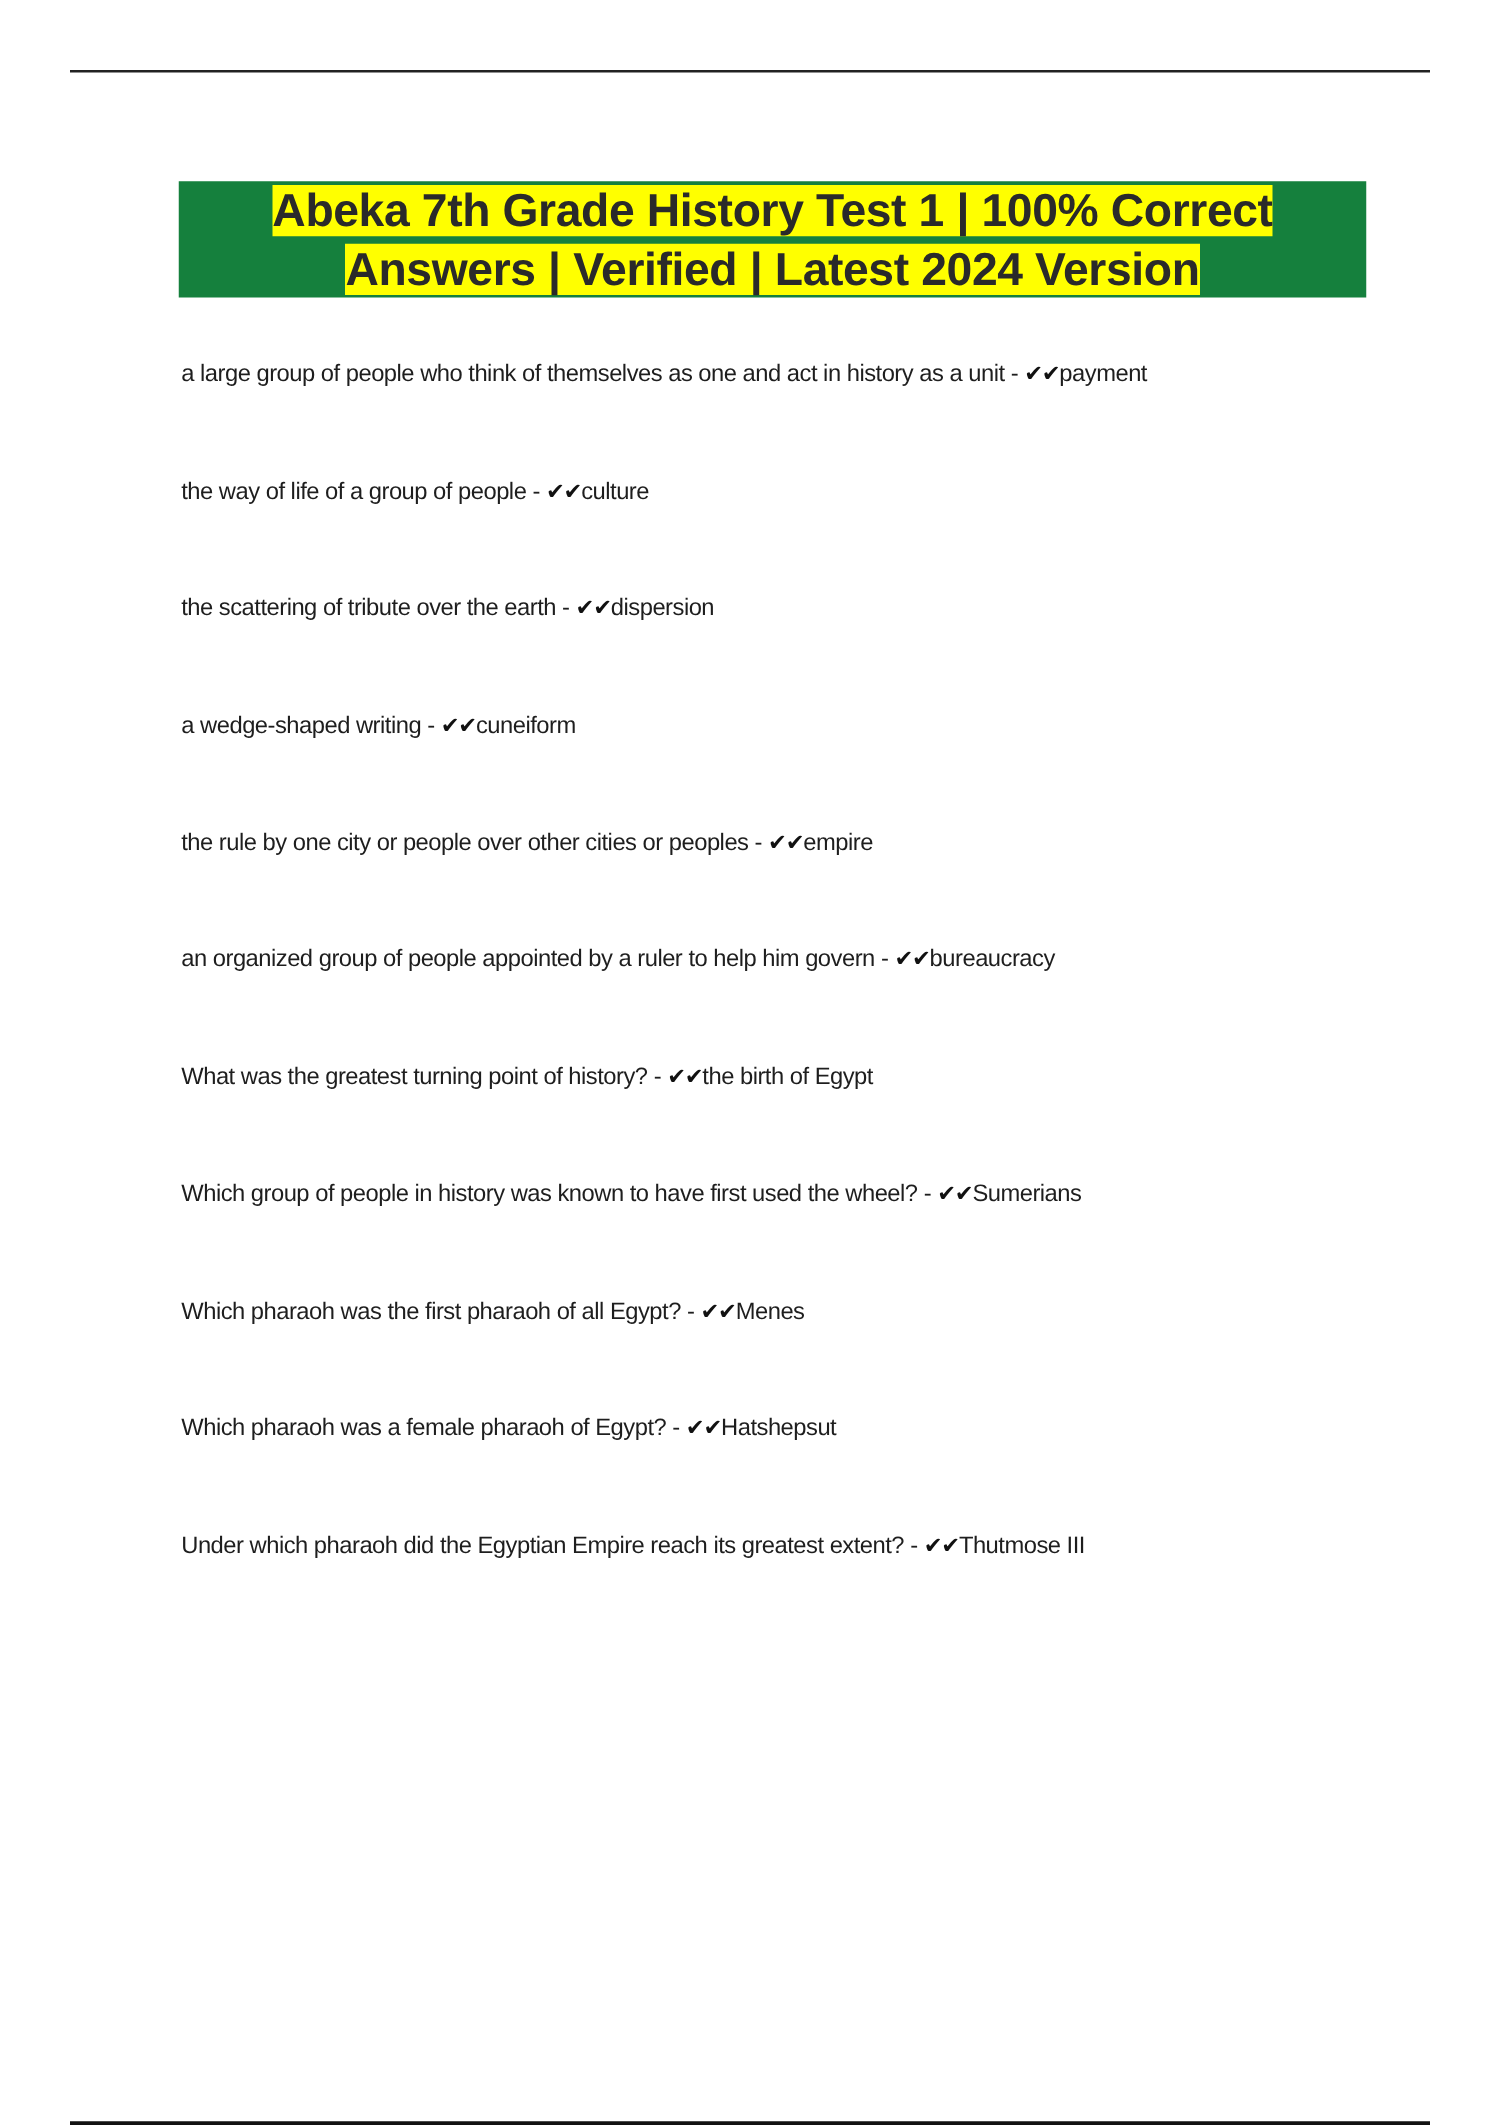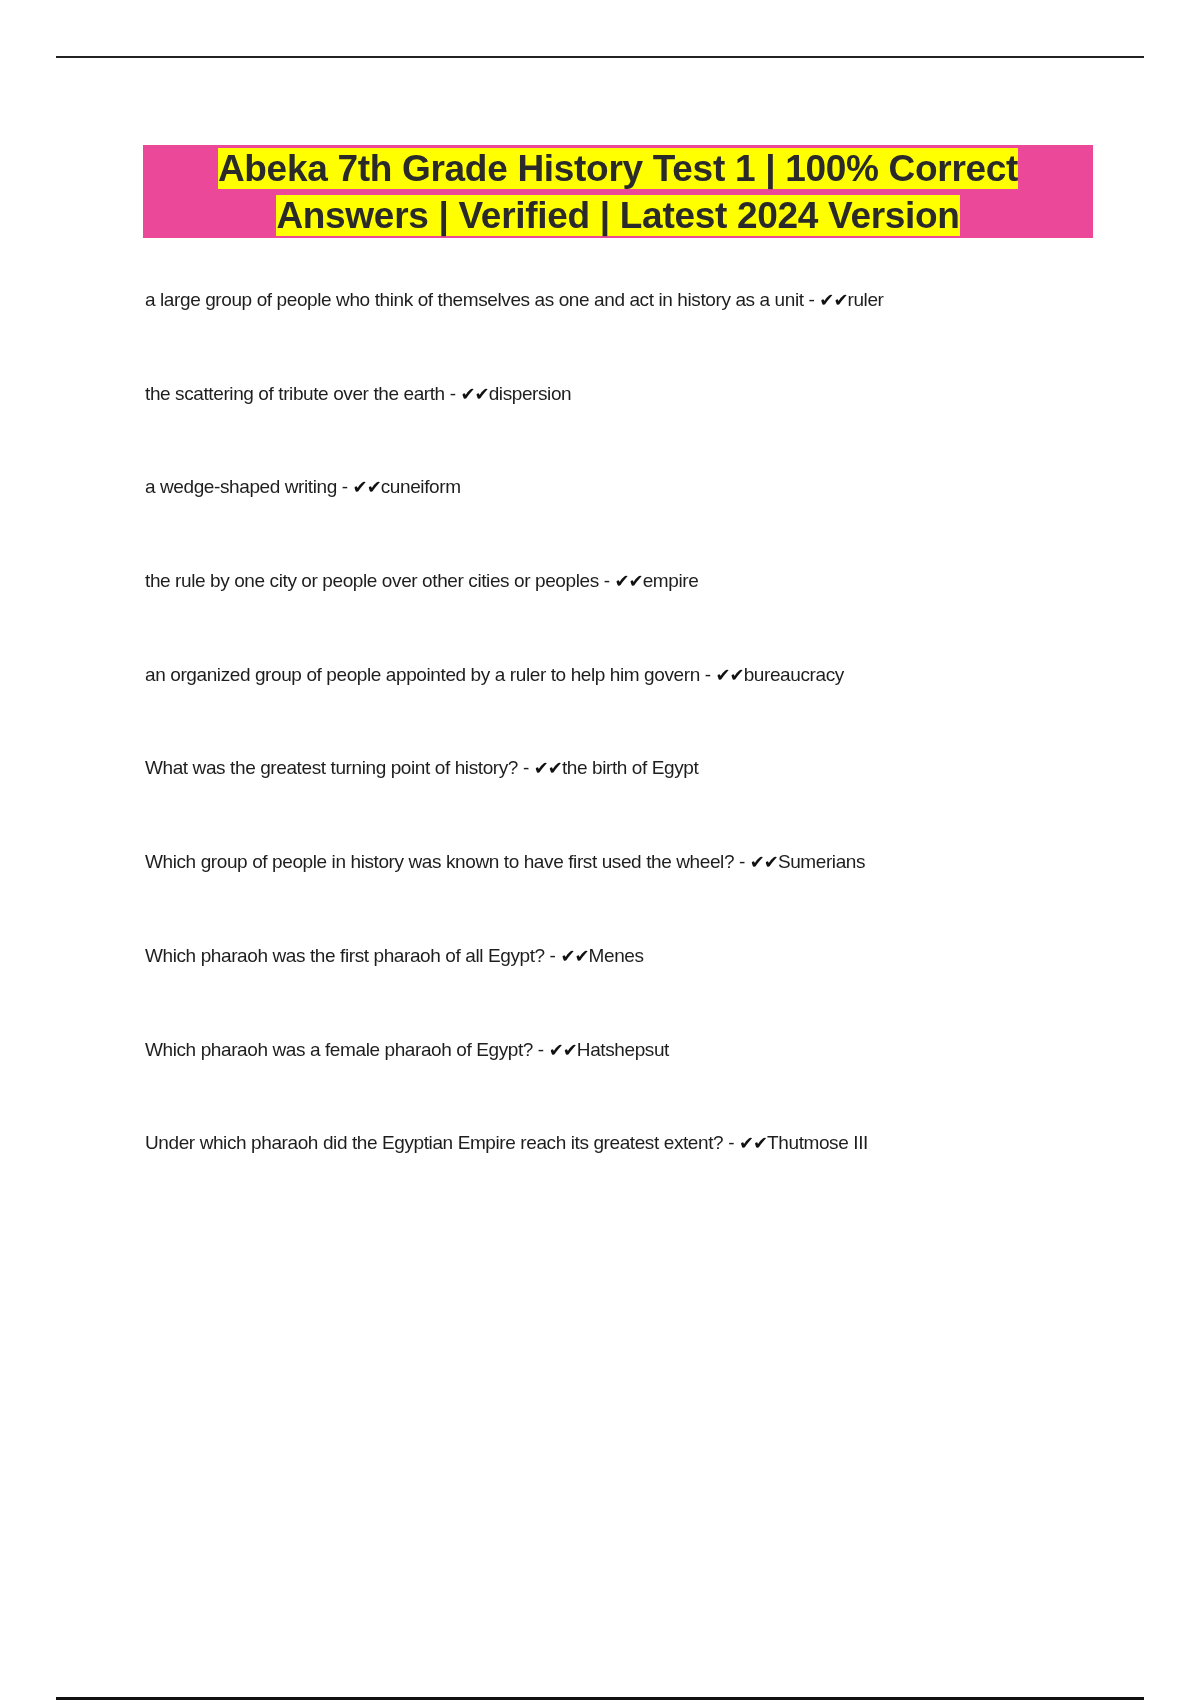--- a/index.html
+++ b/index.html
@@ -1,41 +1,42 @@
 <!DOCTYPE html>
 <html><head>
 <meta charset="utf-8">
 <style>
   html, body { margin: 0; padding: 0; background: #ffffff; }
   body { width: 1200px; height: 1700px; position: relative; overflow: hidden;
          font-family: "Liberation Sans", "DejaVu Sans", sans-serif; color: #222; }
   .rule-top { position: absolute; left: 56px; top: 56px; width: 1088px; height: 2px; background: #222; }
   .rule-bottom { position: absolute; left: 56px; top: 1697px; width: 1088px; height: 3px; background: #111; }
   .title-box { position: absolute; left: 143px; top: 145px; width: 950px; height: 93px;
-               background: #ec4899; text-align: center; }
+               background: #15803d; text-align: center; }
   .title-line { display: inline; background: #ffff00; font-weight: bold; font-size: 37px;
                 line-height: 47px; color: #2a2a2a; letter-spacing: -0.3px;
                 font-family: "Liberation Sans", sans-serif; }
   .qa-list { position: absolute; left: 145px; top: 283px; width: 960px; }
   .qa-item { height: 93.7px; font-size: 19px; line-height: 34px; color: #1e1e1e;
              font-family: "Liberation Sans", "DejaVu Sans", sans-serif; letter-spacing: -0.4px; white-space: nowrap; }
   .check { font-family: "DejaVu Sans", sans-serif; font-size: 18px; letter-spacing: -1px; color: #111; }
 </style>
 </head>
 <body>
 
 <div class="rule-top"></div>
 
 <div class="title-box">
   <span class="title-line">Abeka 7th Grade History Test 1 | 100% Correct</span><br>
   <span class="title-line">Answers | Verified | Latest 2024 Version</span>
 </div>
 
 <div class="qa-list">
-  <div class="qa-item"><span>a large group of people who think of themselves as one and act in history as a unit</span><span> - </span><span class="check">✔✔</span><span>ruler</span></div>
+  <div class="qa-item"><span>a large group of people who think of themselves as one and act in history as a unit</span><span> - </span><span class="check">✔✔</span><span>payment</span></div>
+  <div class="qa-item"><span>the way of life of a group of people</span><span> - </span><span class="check">✔✔</span><span>culture</span></div>
   <div class="qa-item"><span>the scattering of tribute over the earth</span><span> - </span><span class="check">✔✔</span><span>dispersion</span></div>
   <div class="qa-item"><span>a wedge-shaped writing</span><span> - </span><span class="check">✔✔</span><span>cuneiform</span></div>
   <div class="qa-item"><span>the rule by one city or people over other cities or peoples</span><span> - </span><span class="check">✔✔</span><span>empire</span></div>
   <div class="qa-item"><span>an organized group of people appointed by a ruler to help him govern</span><span> - </span><span class="check">✔✔</span><span>bureaucracy</span></div>
   <div class="qa-item"><span>What was the greatest turning point of history?</span><span> - </span><span class="check">✔✔</span><span>the birth of Egypt</span></div>
   <div class="qa-item"><span>Which group of people in history was known to have first used the wheel?</span><span> - </span><span class="check">✔✔</span><span>Sumerians</span></div>
   <div class="qa-item"><span>Which pharaoh was the first pharaoh of all Egypt?</span><span> - </span><span class="check">✔✔</span><span>Menes</span></div>
   <div class="qa-item"><span>Which pharaoh was a female pharaoh of Egypt?</span><span> - </span><span class="check">✔✔</span><span>Hatshepsut</span></div>
   <div class="qa-item"><span>Under which pharaoh did the Egyptian Empire reach its greatest extent?</span><span> - </span><span class="check">✔✔</span><span>Thutmose III</span></div>
 </div>

